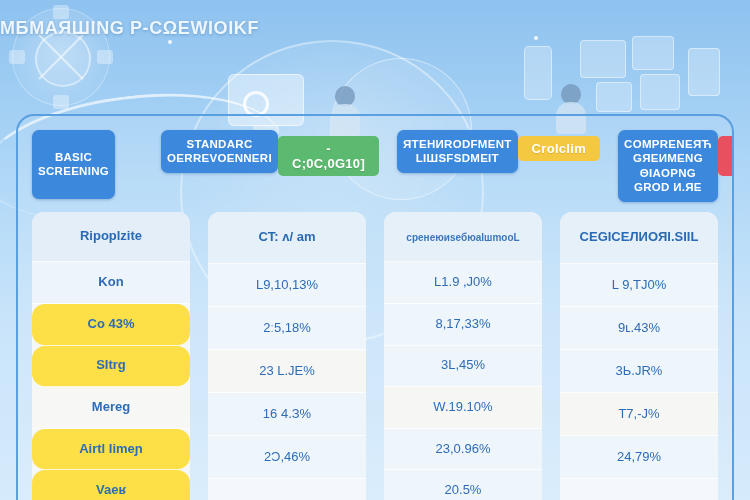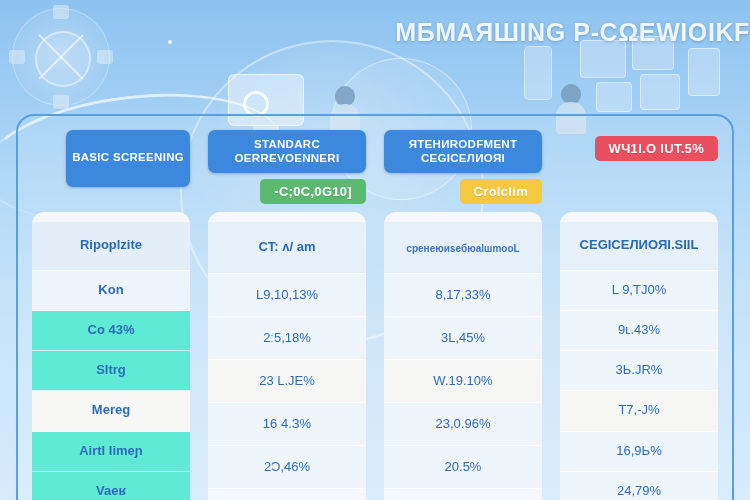--- a/index.html
+++ b/index.html
@@ -167,22 +167,22 @@
     background: rgba(255,255,255,.85);
   }
   .deco-dot-a { left: 534px; top: 36px; }
   .deco-dot-b { left: 168px; top: 40px; }
 
   
   .title {
     position: absolute;
     left: 0; right: 0;
     top: 18px;
-    text-align: right;
-    font-size: 25px;
+    text-align: left;
+    font-size: 18px;
     font-weight: 700;
     letter-spacing: .6px;
     color: #eef6fe;
     text-shadow: 0 1px 3px rgba(60,110,160,.45);
     white-space: nowrap;
   }
 
   
   .card {
     position: absolute;
@@ -204,22 +204,21 @@
     top: 0;
     height: 92px;
     display: flex;
     padding: 14px 14px 0 14px;
     box-sizing: border-box;
     gap: 18px;
   }
   .head-cell {
     flex: 1 1 0;
     display: flex;
-    flex-direction: column;
-    align-items: flex-end;
+    align-items: flex-start;
   }
   .head-pill {
     background: #3b88dd;
     color: #ffffff;
     border-radius: 7px;
     font-size: 11.5px;
     font-weight: 700;
     letter-spacing: .3px;
     text-align: center;
     padding: 7px 6px;
@@ -283,27 +282,27 @@
     font-weight: 600;
     color: #2a6ab5;
   }
   .cell .sub-line2 {
     font-size: 10px;
     font-weight: 600;
     opacity: .9;
     margin-top: 2px;
   }
   
-  .tint-0 { background: #e6f0f8; margin-top: 10px; }
+  .tint-0 { background: #e6f0f8; }
   .tint-1 { background: #eef5fb; }
   .tint-2 { background: #dfeaf6; }
   .tint-hl { background: #f6f7f5; }
   .col.label-col .tint-0 { background: #e4eef8; }
   .col.label-col .tint-1 { background: #edf4fb; }
-  .col.label-col .tint-2 { background: #5eead4; }
+  .col.label-col .tint-2 { background: #fde047; border-radius: 13px; }
   .col.label-col .tint-hl { background: #f7f8f6; }
   .col.label-col .cell { font-weight: 700; }
 </style>
 </head>
 <body>
 
 <div class="canvas">
 
   <div class="deco deco-arc"></div>
   <div class="deco deco-arc2"></div>
@@ -350,25 +349,26 @@
         <div class="head-pill">BASIC SCREENING</div>
         <div class="head-badge badge-none"></div>
       </div>
 
       <div class="head-cell">
         <div class="head-pill">STANDARC OERREVOENNERI</div>
         <div class="head-badge badge-green">-C;0C,0G10]</div>
       </div>
 
       <div class="head-cell">
-        <div class="head-pill">ЯTЕНИRODFMЕNT CEGICEЛИOЯI</div>
+        <div class="head-pill">ЯTЕНИRODFMЕNT LIШSFSDMЕIT</div>
         <div class="head-badge badge-yellow">Crolclim</div>
       </div>
 
       <div class="head-cell">
+        <div class="head-pill">COMPRENEЯЋ GЯEИMENG ΘIAOPNG GROD И.ЯE</div>
         <div class="head-badge badge-red">WЧ1I.O IUT.5%</div>
       </div>
 
     </div>
 
     <div class="body-wrap">
 
       <div class="col label-col">
         <div class="cell sub-head tint-0">
           <span>Ripoplzite</span>
@@ -389,36 +389,36 @@
         <div class="cell tint-1">2ː5,18%</div>
         <div class="cell tint-hl">23 L.JE%</div>
         <div class="cell tint-1">16 4.З%</div>
         <div class="cell tint-1">2Ͻ,46%</div>
       </div>
 
       <div class="col">
         <div class="cell sub-head tint-0">
           <span class="sub-line2">cpенeюиseбюalшmoоL</span>
         </div>
+        <div class="cell tint-1">L1.9 ,J0%</div>
         <div class="cell tint-1">8,17,33%</div>
         <div class="cell tint-1">3L,45%</div>
         <div class="cell tint-hl">W.19.10%</div>
         <div class="cell tint-1">23,0.96%</div>
         <div class="cell tint-1">20.5%</div>
       </div>
 
       <div class="col">
         <div class="cell sub-head tint-0">
           <span>CEGICEЛИOЯI.SIIL</span>
         </div>
         <div class="cell tint-1">L 9,ТJ0%</div>
         <div class="cell tint-1">9ʟ.43%</div>
         <div class="cell tint-1">3Ь.ЈR%</div>
         <div class="cell tint-hl">T7,-J%</div>
-        <div class="cell tint-1">16,9Ь%</div>
         <div class="cell tint-1">24,79%</div>
       </div>
 
     </div>
 
   </div>
 
 </div>
 
 </body></html>

